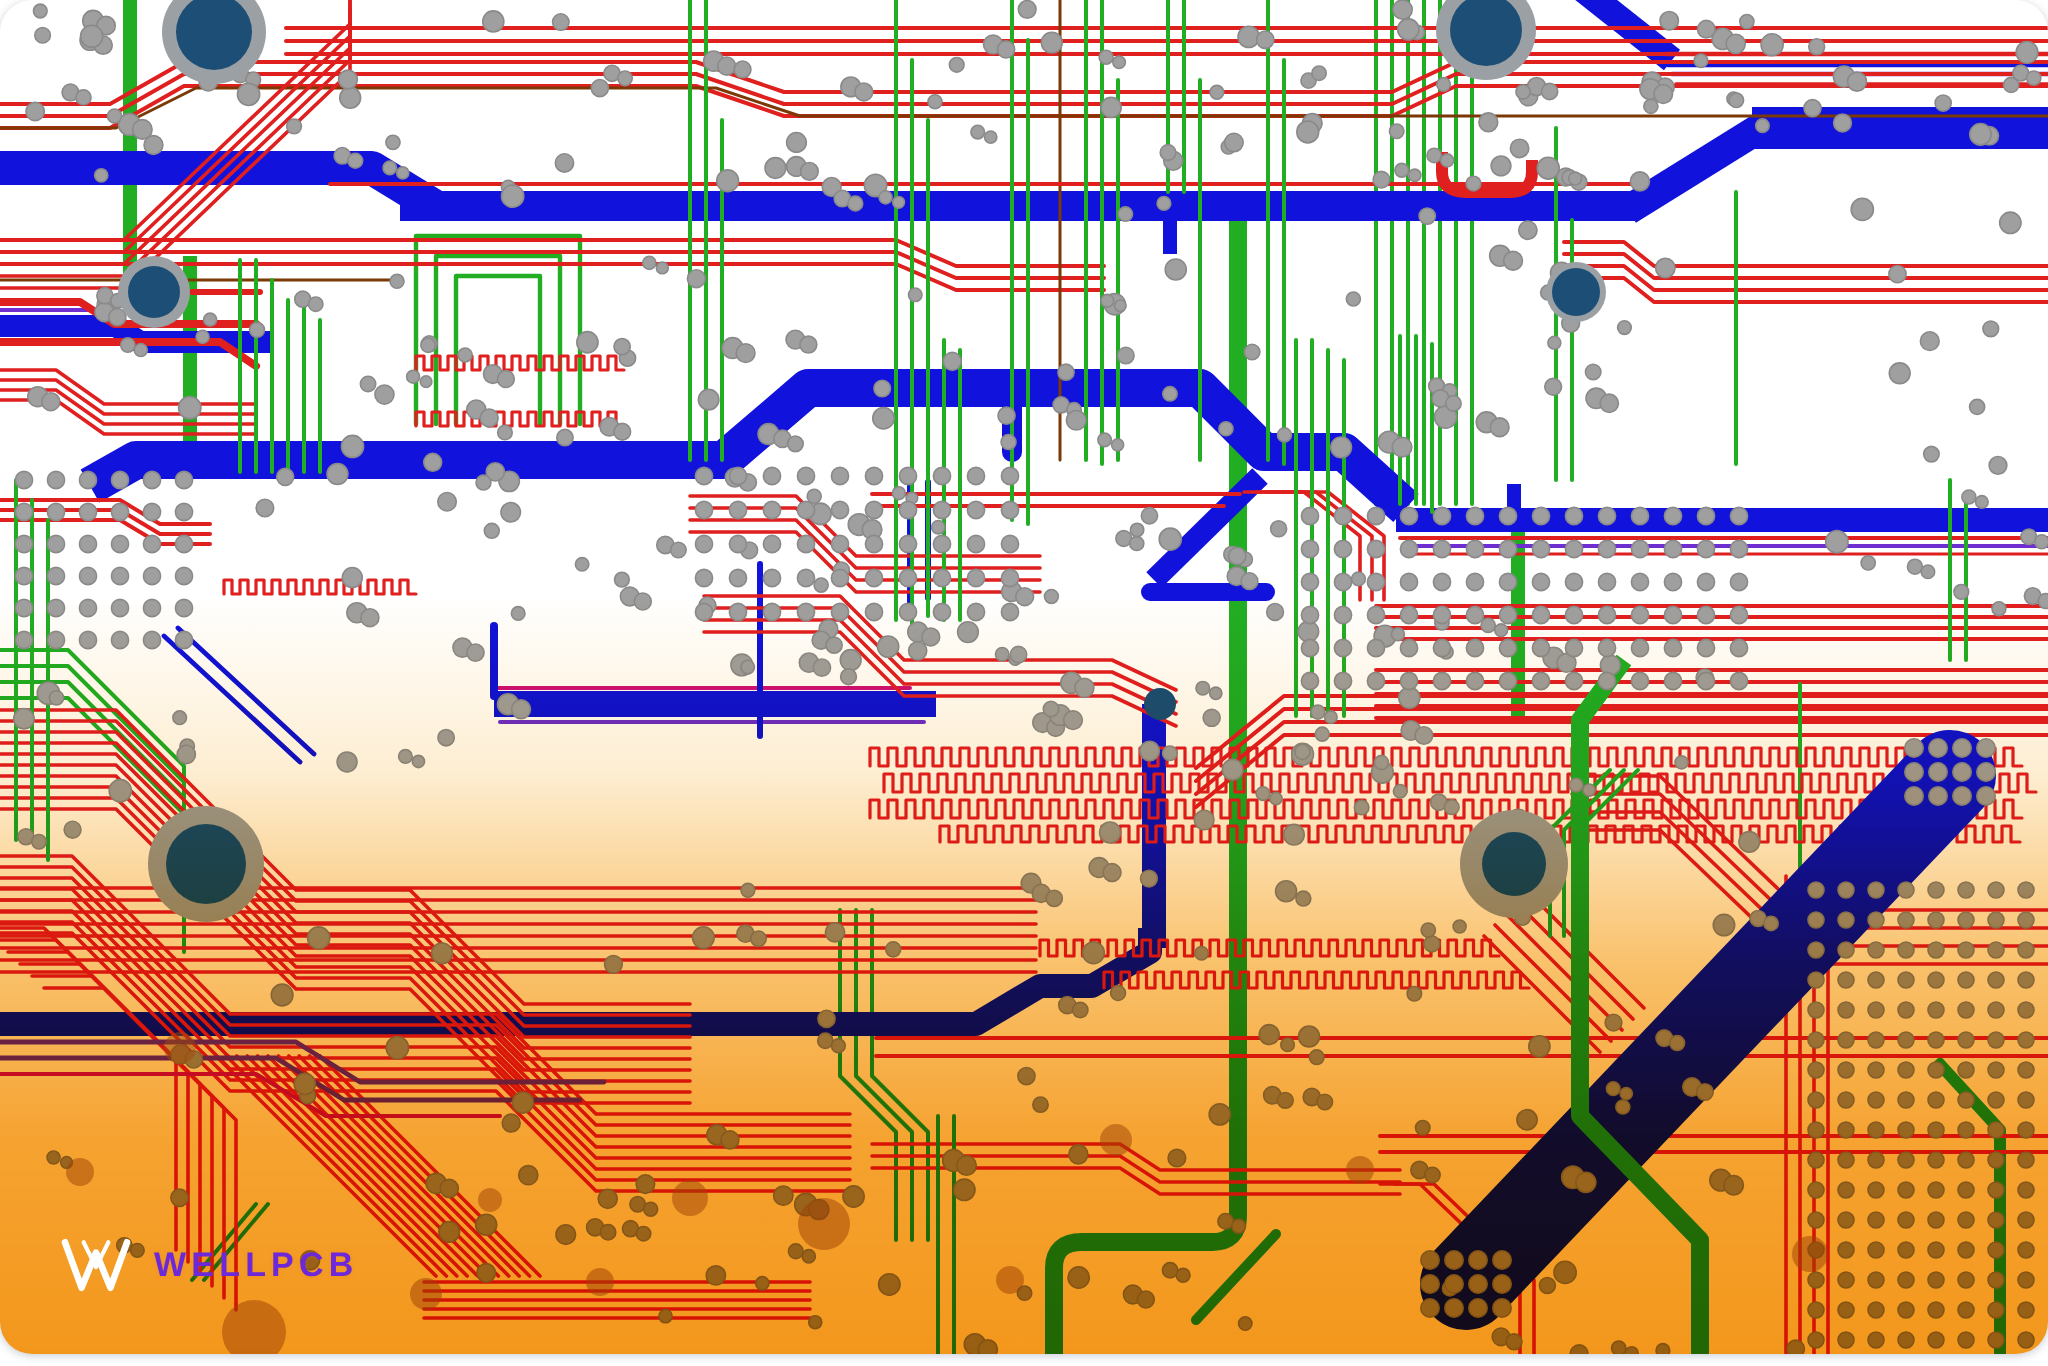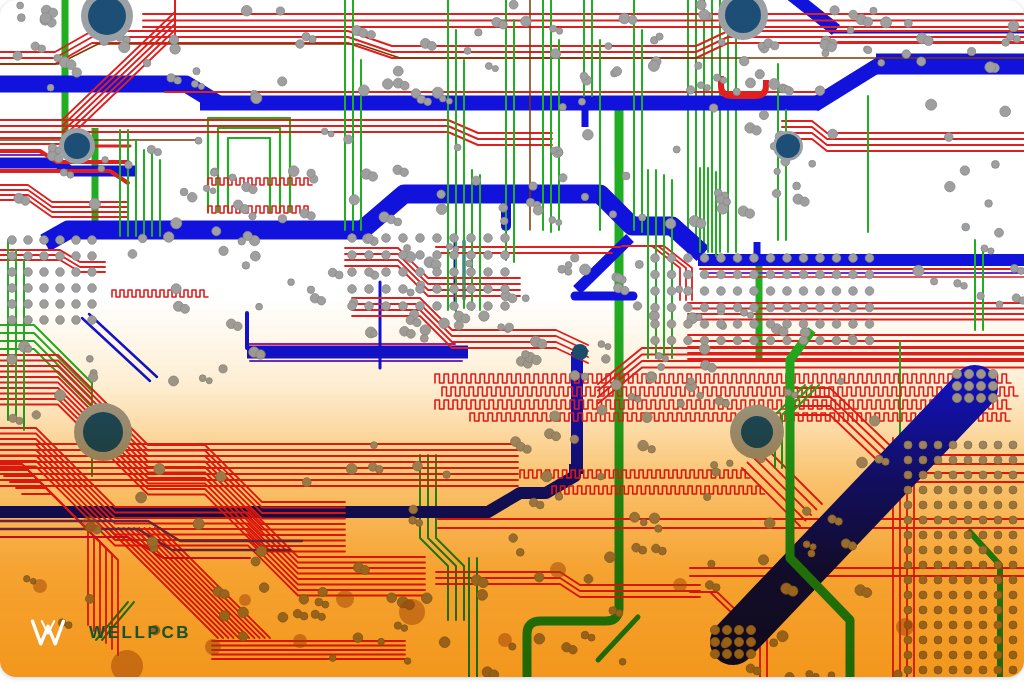--- a/index.html
+++ b/index.html
@@ -9,21 +9,21 @@
   svg.board{position:absolute;left:0;top:0;z-index:1;display:block;}
   svg.board path{fill:none;stroke-linejoin:round;}
   .overlay{position:absolute;left:0;top:0;right:0;bottom:0;z-index:2;pointer-events:none;mix-blend-mode:multiply;
      background:linear-gradient(180deg,
        rgba(255,255,255,0) 0%,
        rgba(255,255,255,0) 44%,
        rgba(250,198,105,0.30) 57%,
        rgba(247,170,52,0.72) 71%,
        rgba(245,157,36,0.94) 84%,
        rgba(243,151,28,1) 100%);}
-  .logo{position:absolute;left:28px;top:617px;z-index:3;display:flex;align-items:center;gap:21px;color:#14532d;}
+  .logo{position:absolute;left:28px;top:617px;z-index:3;display:flex;align-items:center;gap:9px;color:#6d28d9;}
   .logo-mark{width:40px;height:31px;}
   .logo-mark polyline{fill:none;stroke:#ffffff;stroke-linecap:round;stroke-linejoin:round;}
   .logo-text{font-size:17px;font-weight:bold;letter-spacing:2.6px;text-shadow:0 0 2px rgba(230,130,30,.35);}
 </style>
 </head>
 <body>
 
 <div class="page">
   <div class="card">
     <svg id="pcb" class="board" width="1024" height="677" viewBox="0 0 1024 677">

